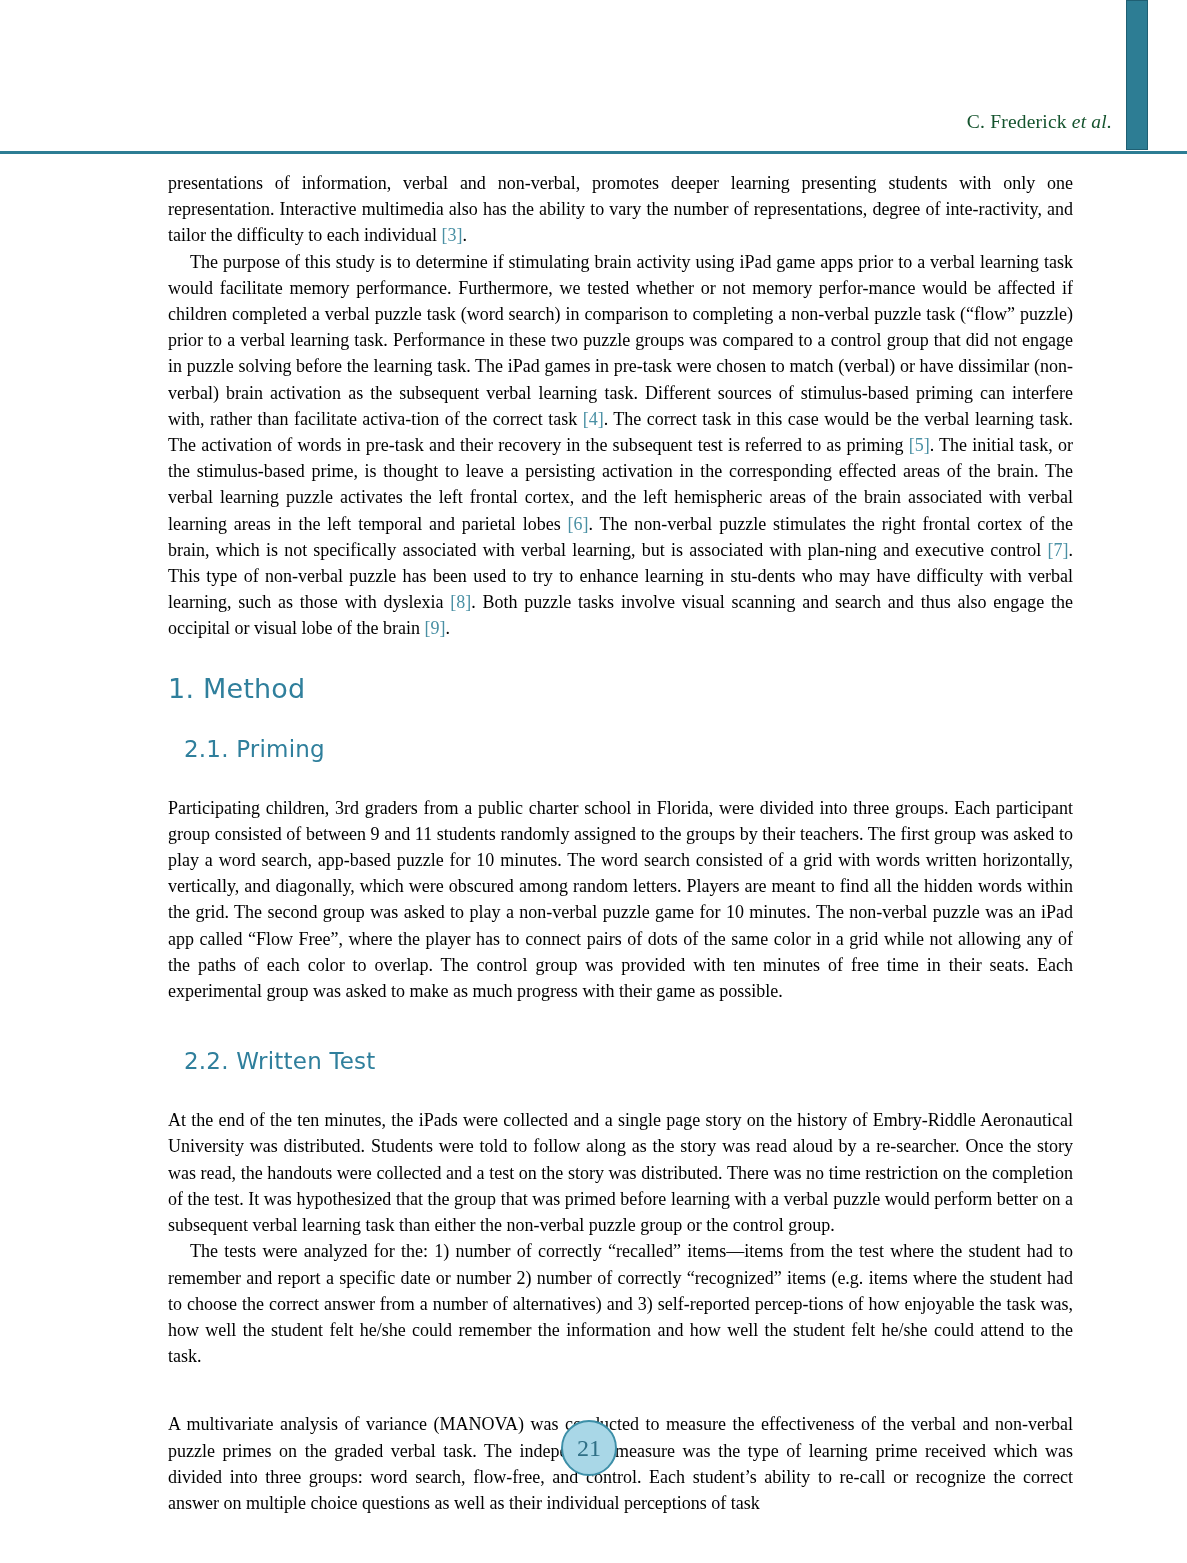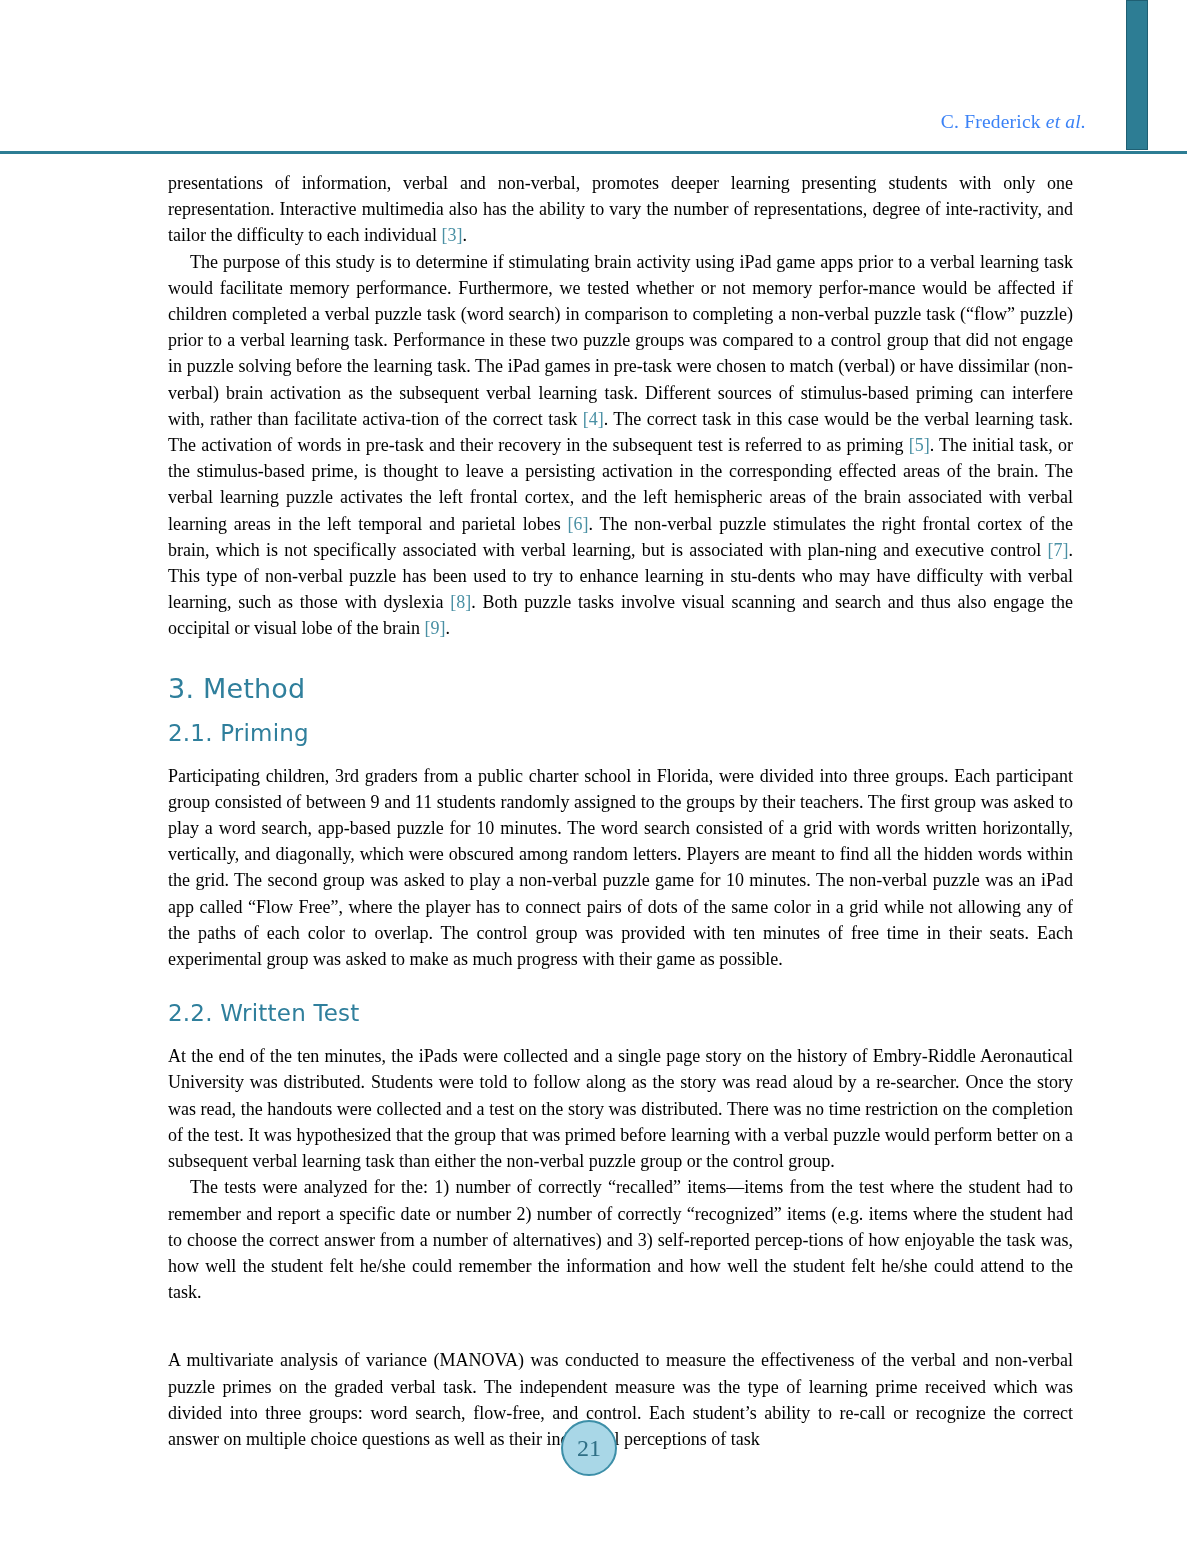--- a/index.html
+++ b/index.html
@@ -30,22 +30,23 @@
   }
 
   .running-head {
     position: absolute;
     top: 111px;
     left: 0;
     width: 1086px;
     text-align: right;
     font-family: "Liberation Serif", "DejaVu Serif", serif;
     font-size: 19.5px;
-    color: #3b82f6;
+    color: #14532d;
     letter-spacing: 0.2px;
+    padding-left: 26px;
   }
   .running-head .etal {
     font-style: italic;
   }
 
   .header-rule {
     position: absolute;
     top: 151px;
     left: 0;
     width: 1187px;
@@ -85,21 +86,21 @@
     padding: 0;
     font-family: "DejaVu Sans", "Liberation Sans", sans-serif;
     font-weight: 400;
     font-size: 27px;
     line-height: 34px;
     color: #2f7f9c;
     letter-spacing: 0.2px;
   }
 
   h3.subsec {
-    margin: 0;
+    margin: 16px;
     padding: 0;
     font-family: "DejaVu Sans", "Liberation Sans", sans-serif;
     font-weight: 400;
     font-size: 23px;
     line-height: 30px;
     color: #2f7f9c;
     letter-spacing: 0.2px;
   }
 
   .sp-before-h2 { height: 30px; }
@@ -140,21 +141,21 @@
 
   <div class="header-rule"></div>
 
   <div class="content">
 
     <p class="body"><span>presentations of information, verbal and non-verbal, promotes deeper learning presenting students with only one representation. Interactive multimedia also has the ability to vary the number of representations, degree of inte-ractivity, and tailor the difficulty to each individual </span><span class="cite">[3]</span><span>.</span></p>
 
     <p class="body indent"><span>The purpose of this study is to determine if stimulating brain activity using iPad game apps prior to a verbal learning task would facilitate memory performance. Furthermore, we tested whether or not memory perfor-mance would be affected if children completed a verbal puzzle task (word search) in comparison to completing a non-verbal puzzle task (“flow” puzzle) prior to a verbal learning task. Performance in these two puzzle groups was compared to a control group that did not engage in puzzle solving before the learning task. The iPad games in pre-task were chosen to match (verbal) or have dissimilar (non-verbal) brain activation as the subsequent verbal learning task. Different sources of stimulus-based priming can interfere with, rather than facilitate activa-tion of the correct task </span><span class="cite">[4]</span><span>. The correct task in this case would be the verbal learning task. The activation of words in pre-task and their recovery in the subsequent test is referred to as priming </span><span class="cite">[5]</span><span>. The initial task, or the stimulus-based prime, is thought to leave a persisting activation in the corresponding effected areas of the brain. The verbal learning puzzle activates the left frontal cortex, and the left hemispheric areas of the brain associated with verbal learning areas in the left temporal and parietal lobes </span><span class="cite">[6]</span><span>. The non-verbal puzzle stimulates the right frontal cortex of the brain, which is not specifically associated with verbal learning, but is associated with plan-ning and executive control </span><span class="cite">[7]</span><span>. This type of non-verbal puzzle has been used to try to enhance learning in stu-dents who may have difficulty with verbal learning, such as those with dyslexia </span><span class="cite">[8]</span><span>. Both puzzle tasks involve visual scanning and search and thus also engage the occipital or visual lobe of the brain </span><span class="cite">[9]</span><span>.</span></p>
 
     <div class="sp-before-h2"></div>
-    <h2 class="sec">3. Method</h2>
+    <h2 class="sec">1. Method</h2>
     <div class="sp-after-h2"></div>
 
     <h3 class="subsec">2.1. Priming</h3>
     <div class="sp-after-h3"></div>
 
     <p class="body">Participating children, 3rd graders from a public charter school in Florida, were divided into three groups. Each participant group consisted of between 9 and 11 students randomly assigned to the groups by their teachers. The first group was asked to play a word search, app-based puzzle for 10 minutes. The word search consisted of a grid with words written horizontally, vertically, and diagonally, which were obscured among random letters. Players are meant to find all the hidden words within the grid. The second group was asked to play a non-verbal puzzle game for 10 minutes. The non-verbal puzzle was an iPad app called “Flow Free”, where the player has to connect pairs of dots of the same color in a grid while not allowing any of the paths of each color to overlap. The control group was provided with ten minutes of free time in their seats. Each experimental group was asked to make as much progress with their game as possible.</p>
 
     <div class="sp-before-h3"></div>
     <h3 class="subsec">2.2. Written Test</h3>
     <div class="sp-after-h3"></div>

